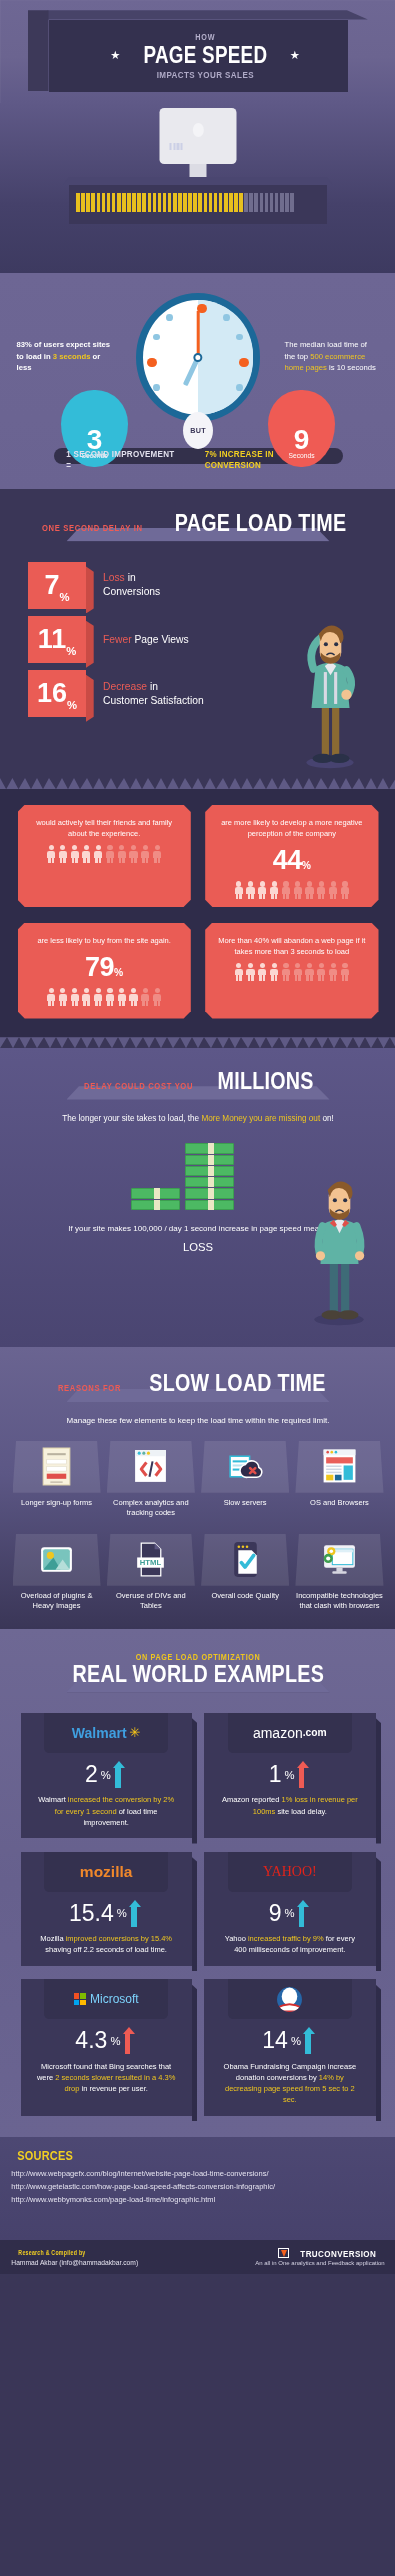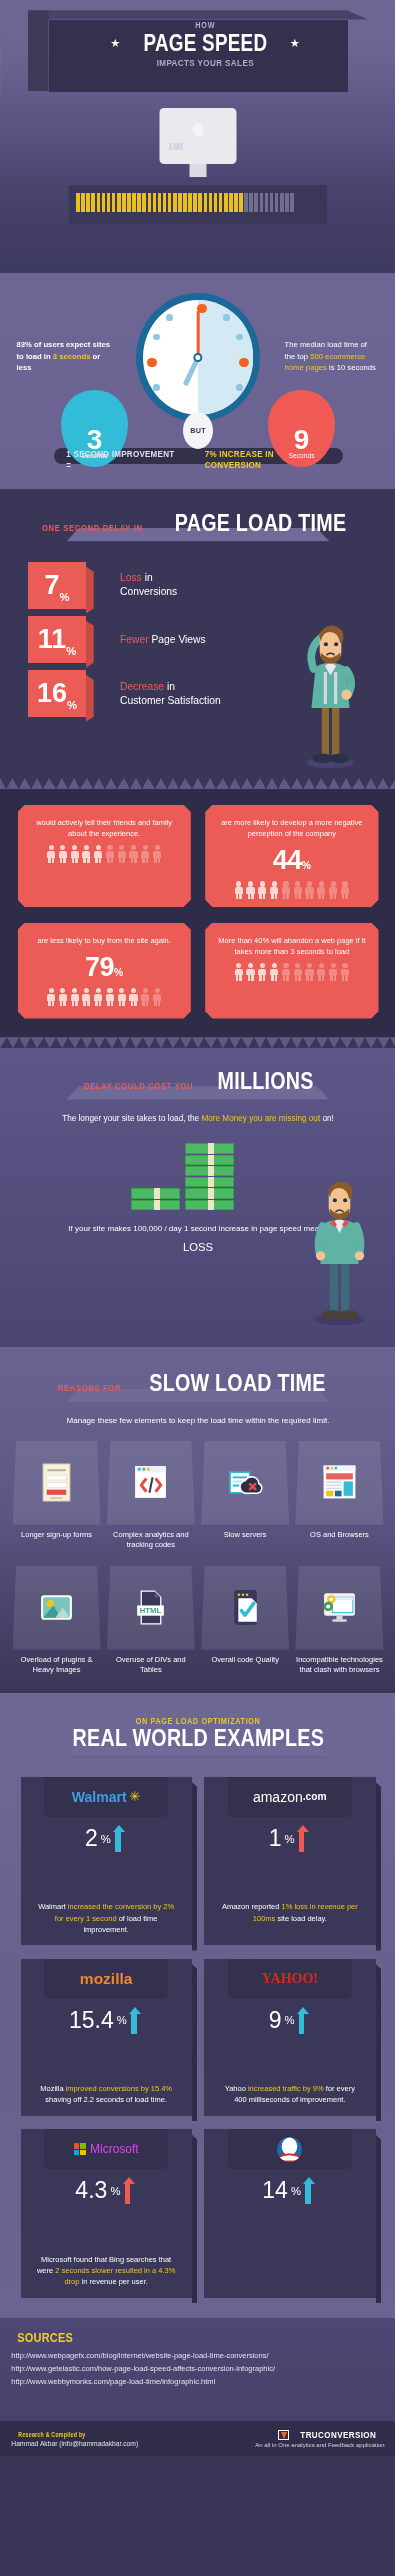--- a/index.html
+++ b/index.html
@@ -35,21 +35,21 @@
     background:
       linear-gradient(90deg, rgba(255,255,255,.045) 0 1.5px, transparent 1.5px 20.6px),
       linear-gradient(180deg, rgba(255,255,255,.03) 0 1px, transparent 1px 28px);
     opacity:.7;
   }
   .hero-plaque {
     position: relative;
     width: 299px; height: 72px;
     background: #34314f;
     margin-top: 8.2px;
-    display:flex; flex-direction:column; align-items:center; justify-content:flex-start;
+    display:flex; flex-direction:column; align-items:center; justify-content:center;
     box-shadow: 0 0 0 0 transparent;
     padding-left: 14px;
   }
   .hero-plaque:before{
     content:""; position:absolute; top:-9.3px; left:-20.6px; width:340px; height:9.3px;
     background:#474368;
     clip-path: polygon(20.6px 0, 319px 0, 340px 100%, 0 100%);
   }
   .hero-plaque:after{
     content:""; position:absolute; top:-9.3px; left:-20.6px; width:20.6px; height:81px;
@@ -140,21 +140,21 @@
 
   .stat-row{ display:flex; align-items:center; margin:0 0 7.2px 28px; }
   .stat-chip{
     position:relative; width:58px;height:47px;background:#ea5c55;
     display:flex;align-items:center;justify-content:center;
   }
   .stat-chip:after{ content:""; position:absolute; right:-7.7px; top:4.6px; width:7.7px;height:47px;
     background:#c94b45; clip-path: polygon(0 0, 100% 5.2px, 100% 42px, 0 100%);}
   .stat-chip .v{ font-size:27px;font-weight:bold;color:#fff; line-height:1;}
   .stat-chip .p{ font-size:11.3px;font-weight:bold;color:#fff; align-self:flex-end; margin-bottom:6.2px;}
-  .stat-label{ margin-left:34px; font-size:10.3px; line-height:1.35;}
+  .stat-label{ margin-left:17px; font-size:10.3px; line-height:1.35;}
   .stat-label .r{ color:#ea5c55; }
 
   .guy{ position:absolute; right:30px; bottom:8.2px; width:72px;height:165px;}
   .zigzag{ width:396px;height:11.3px; position:relative; background:#5f5a85;}
   .zigzag:after{ content:""; position:absolute; inset:0; background:#3a3657;
     clip-path: polygon(0 0,100% 0,100% 0,
       0 0, 6.2px 100%, 12.4px 0, 18.5px 100%, 25px 0, 31px 100%, 37px 0, 43px 100%, 49px 0,
       56px 100%,62px 0,68px 100%,74px 0,80px 100%,87px 0,93px 100%,99px 0,
       105px 100%,111px 0,117px 100%,124px 0,130px 100%,136px 0,142px 100%,148px 0,
       155px 100%,161px 0,167px 100%,173px 0,179px 100%,185px 0,192px 100%,198px 0,
@@ -193,21 +193,21 @@
   .pricetag .a{ font-size:15.5px;color:#fff;}
   .pricetag .b{ font-size:11.3px;color:#ffd2cf;margin-left:3.1px;}
   .loss{ text-align:center;font-size:11.3px;margin-top:6.2px;color:#fff;}
   .ifbox{ text-align:center;font-size:8px;line-height:1.5;margin-top:7.2px;}
 
   
   .reason-sec{ background: linear-gradient(180deg,#6a6491 0%,#5c5785 45%, #3a3657 100%); padding:24px 0 17.5px;}
   .reason-sub{ text-align:center;font-size:8px;line-height:1.5;margin-top:13.4px;color:#fff;}
   .tiles{ display:grid;grid-template-columns:repeat(4,1fr); gap:6.2px; width:371px;margin:13.4px auto 0;}
   .tile{ text-align:center; }
-  .tile .slab{ background:rgba(255,255,255,.10); height:84px; display:flex;align-items:center;justify-content:center;
+  .tile .slab{ background:rgba(255,255,255,.10); height:52px; display:flex;align-items:center;justify-content:center;
     clip-path: polygon(4% 0, 96% 0, 100% 100%, 0 100%);}
   .tile .lab{ font-size:7.5px;line-height:1.35;margin-top:5.2px;color:#fff;}
   .mini{ width:37px;height:39px; position:relative;}
 
   
   .rw-sec{ background: linear-gradient(180deg,#6e6894 0%,#66608d 50%, #6a6491 100%); padding:23px 0 20.6px;}
   .hdr .toy{ font-size:8.8px;color:#efc61f;letter-spacing:0.8px;}
   .cards{ display:grid;grid-template-columns:1fr 1fr; gap:13.4px 12.4px; width:355px;margin:20.6px auto 0;}
   .card{ position:relative; background:#3b3759; padding:0 0 10.3px; min-height:108px;}
   .card:after{ content:""; position:absolute; right:-5.7px; top:5.2px; width:5.7px;height:100%;
@@ -215,21 +215,21 @@
   .card .logobar{ background:#34314f; width:124px; height:40px; margin:0 auto 0;
     display:flex;align-items:center;justify-content:center; border-radius:0 0 5.2px 5.2px;}
   .card .bigrow{ display:flex;align-items:center;justify-content:center; gap:3.1px; margin-top:8.2px;}
   .card .num{ font-size:23px;color:#fff;}
   .card .pct{ font-size:11.3px;color:#fff;}
   .arrow{ width:13.4px;height:27px; position:relative; }
   .arrow i{ position:absolute; bottom:0; left:1px; width:5.7px;height:11.3px; background:currentColor;}
   .arrow b{ position:absolute; bottom:5.7px; left:1px; width:5.7px;height:15.5px; background:currentColor;}
   .arrow u{ position:absolute; top:0; left:-1px; width:0;height:0;
     border-left:6.2px solid transparent;border-right:6.2px solid transparent;border-bottom:7.2px solid currentColor;}
-  .card .desc{ font-size:7.5px;line-height:1.5;text-align:center;padding:6.2px 13.4px 0;color:#fff;margin-top:43px;}
+  .card .desc{ font-size:7.5px;line-height:1.5;text-align:center;padding:6.2px 13.4px 0;color:#fff;}
   .card .desc .y{ color:#efc61f; }
 
   
   .src-sec{ background: linear-gradient(180deg,#4d4873 0%,#47426c 100%); padding:11.3px 0 20.6px; position:relative; min-height:103px;}
   .src-title{ font-size:13.4px;color:#f2cf21;margin-left:11.3px;}
   .src-list{ margin:6.2px 0 0 11.3px; }
   .src-list div{ font-size:7.5px;color:#e6e4f0;margin-bottom:4.1px;}
   .footer{ background:#302d4a; padding:8.2px 11.3px; display:flex;align-items:center;justify-content:space-between;}
   .foot-l .t{ font-size:6.4px;color:#f2cf21;font-weight:bold;}
   .foot-l .n{ font-size:6.7px;color:#e6e4f0;margin-top:1.5px;}
@@ -948,21 +948,21 @@
               <u></u>
             </span>
         </div>
         <div class="desc">
           <span>Mozilla </span><span class="y">improved conversions by 15.4%</span><span> shaving off 2.2 seconds of load time.</span>
         </div>
       </div>
 
       <div class="card">
         <div class="logobar">
-          <span style="font-size:14px;color:#e2231a;font-weight:bold;font-family:'Liberation Serif',serif;">YAHOO!</span>
+          <span style="font-size:14px;color:#e2231a;font-weight:normal;font-family:'Liberation Serif',serif;">YAHOO!</span>
         </div>
         <div class="bigrow">
           <span class="num">9</span>
           <span class="pct">%</span>
           <span class="arrow" style="color:#33bcd8">
               <i></i>
               <b></b>
               <u></u>
             </span>
         </div>
@@ -972,21 +972,21 @@
       </div>
 
       <div class="card">
         <div class="logobar">
           <span style="display:inline-block;width:12.4px;height:12.4px;margin-right:4.1px;position:relative;">
             <span style="position:absolute;left:0;top:0;width:5.7px;height:5.7px;background:#f25022;"></span>
             <span style="position:absolute;right:0;top:0;width:5.7px;height:5.7px;background:#7fba00;"></span>
             <span style="position:absolute;left:0;bottom:0;width:5.7px;height:5.7px;background:#00a4ef;"></span>
             <span style="position:absolute;right:0;bottom:0;width:5.7px;height:5.7px;background:#ffb900;"></span>
           </span>
-          <span style="font-size:12px;color:#d946ef;">Microsoft</span>
+          <span style="font-size:12px;color:#7dd3fc;">Microsoft</span>
         </div>
         <div class="bigrow">
           <span class="num">4.3</span>
           <span class="pct">%</span>
           <span class="arrow" style="color:#ef5b54">
               <i></i>
               <b></b>
               <u></u>
             </span>
         </div>
@@ -1012,20 +1012,23 @@
         </div>
         <div class="bigrow">
           <span class="num">14</span>
           <span class="pct">%</span>
           <span class="arrow" style="color:#33bcd8">
               <i></i>
               <b></b>
               <u></u>
             </span>
         </div>
+        <div class="desc">
+          <span>Obama Fundraising Campaign increase donation conversions by </span><span class="y">14% by decreasing page speed from 5 sec to 2 sec.</span><span></span>
+        </div>
       </div>
 
     </div>
   </section>
 
   <section class="sec src-sec">
     <div class="src-title condensed">SOURCES</div>
     <div class="src-list">
       <div>http://www.webpagefx.com/blog/internet/website-page-load-time-conversions/</div>
       <div>http://www.getelastic.com/how-page-load-speed-affects-conversion-infographic/</div>

